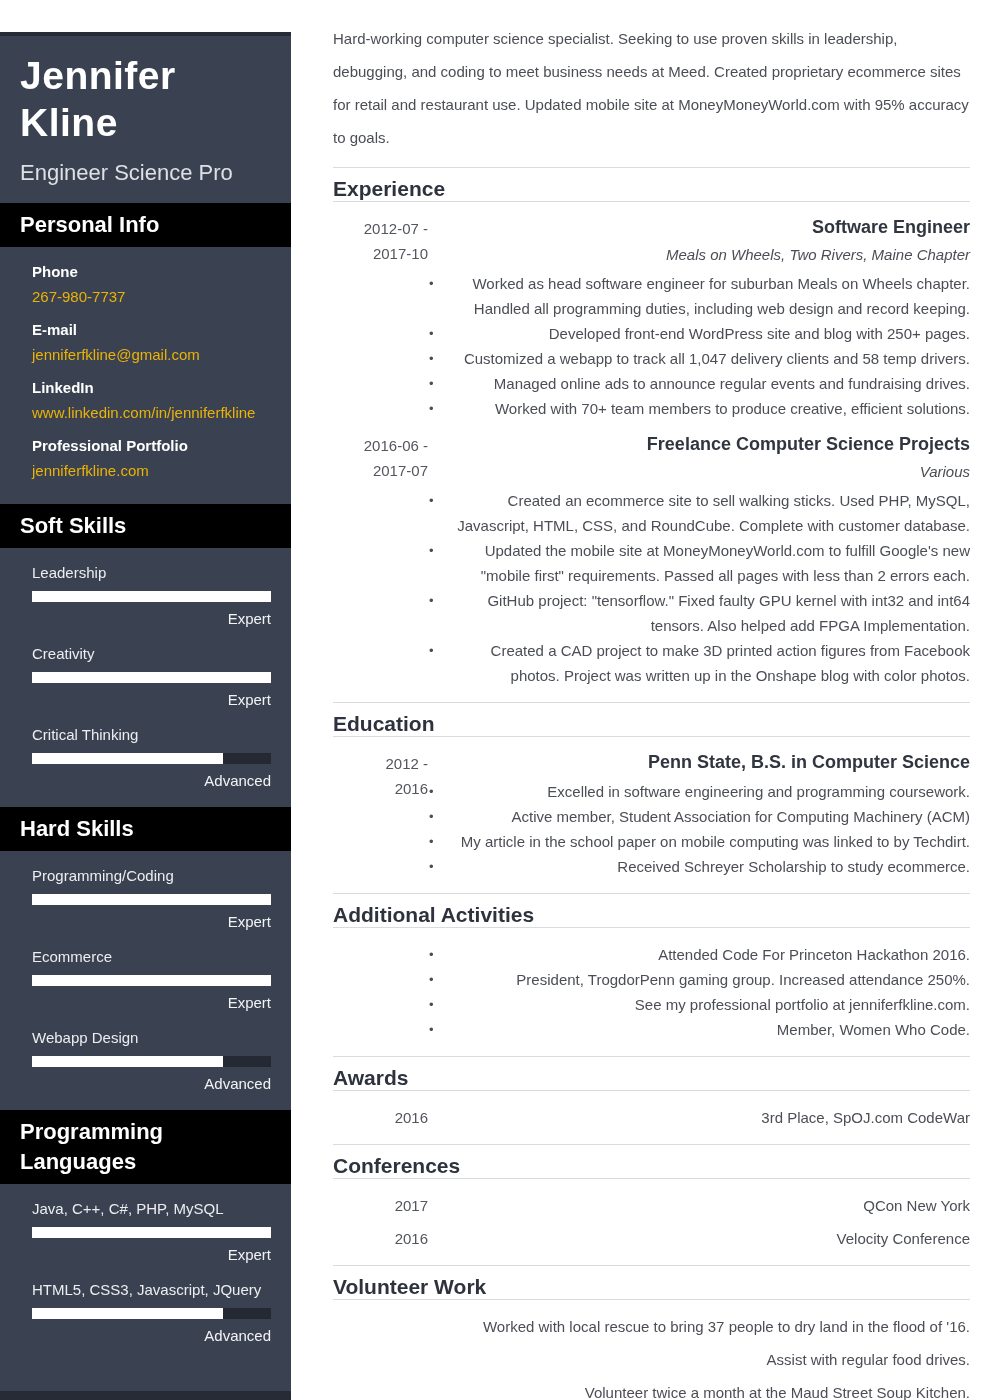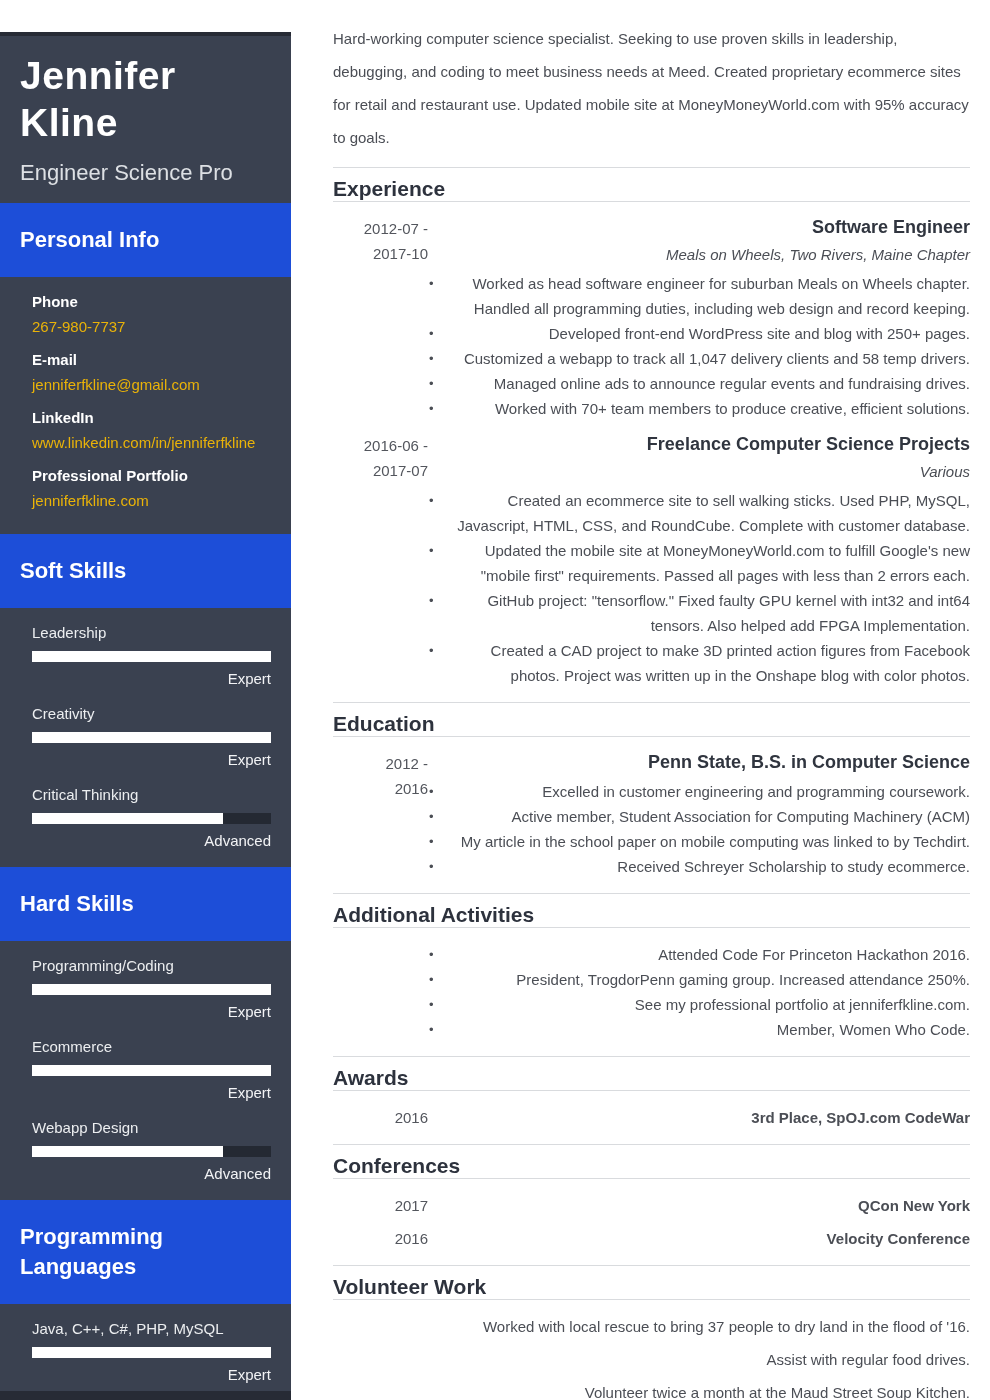--- a/index.html
+++ b/index.html
@@ -25,22 +25,22 @@
   }
   .name-block { padding:16px 20px 0 20px; }
   .name {
     font-size:39px; font-weight:bold; line-height:47px; color:#ffffff;
     letter-spacing:0.5px;
   }
   .job-subtitle {
     font-size:22px; color:#dde0e4; margin-top:14px; font-weight:normal;
   }
   .side-band {
-    background:#1d4ed8;
-    padding:22px 20px;
+    background:#000000;
+    padding:7px 20px;
     font-size:22px; font-weight:bold; line-height:30px; color:#ffffff;
   }
   .band-personal { margin-top:17px; }
   .band-skills   { margin-top:24px; }
   .side-body { padding:16px 20px 0 32px; }
 
   .pi-item { margin-bottom:15px; }
   .pi-label { font-size:15px; font-weight:bold; color:#ffffff; line-height:18px; margin-bottom:7px; }
   .pi-value { font-size:15px; color:#eab308; line-height:18px; word-break:break-all; }
 
@@ -88,21 +88,21 @@
     font-size:15px; line-height:25px; color:#4b4e55;
     padding-left:14px; position:relative;
   }
   ul.bullets li::before {
     content:"\2022";
     position:absolute; left:1px; top:0;
     color:#4b4e55; font-size:13px;
   }
   .row-line { display:flex; margin-bottom:8px; }
   .row-line:last-child { margin-bottom:0; }
-  .row-text { flex:1; font-size:15px; line-height:25px; color:#4b4e55;font-weight:bold; }
+  .row-text { flex:1; font-size:15px; line-height:25px; color:#4b4e55; }
   .vol-p { font-size:15px; line-height:25px; color:#4b4e55; margin-bottom:8px; }
   .vol-p:last-child { margin-bottom:0; }
 </style>
 </head>
 <body>
 
 <aside class="sidebar">
   <div class="side-topstrip"></div>
 
   <div class="name-block">
@@ -254,21 +254,21 @@
   </div>
   <div class="sec-content">
     <div class="entry">
       <div class="date-col">
         <div>2012 -</div>
         <div>2016</div>
       </div>
       <div class="desc-col">
         <div class="entry-title">Penn State, B.S. in Computer Science</div>
         <ul class="bullets">
-          <li>Excelled in customer engineering and programming coursework.</li>
+          <li>Excelled in software engineering and programming coursework.</li>
           <li>Active member, Student Association for Computing Machinery (ACM)</li>
           <li>My article in the school paper on mobile computing was linked to by Techdirt.</li>
           <li>Received Schreyer Scholarship to study ecommerce.</li>
         </ul>
       </div>
     </div>
   </div>
 
   <div class="sec-head">
     <h2>Additional Activities</h2>

